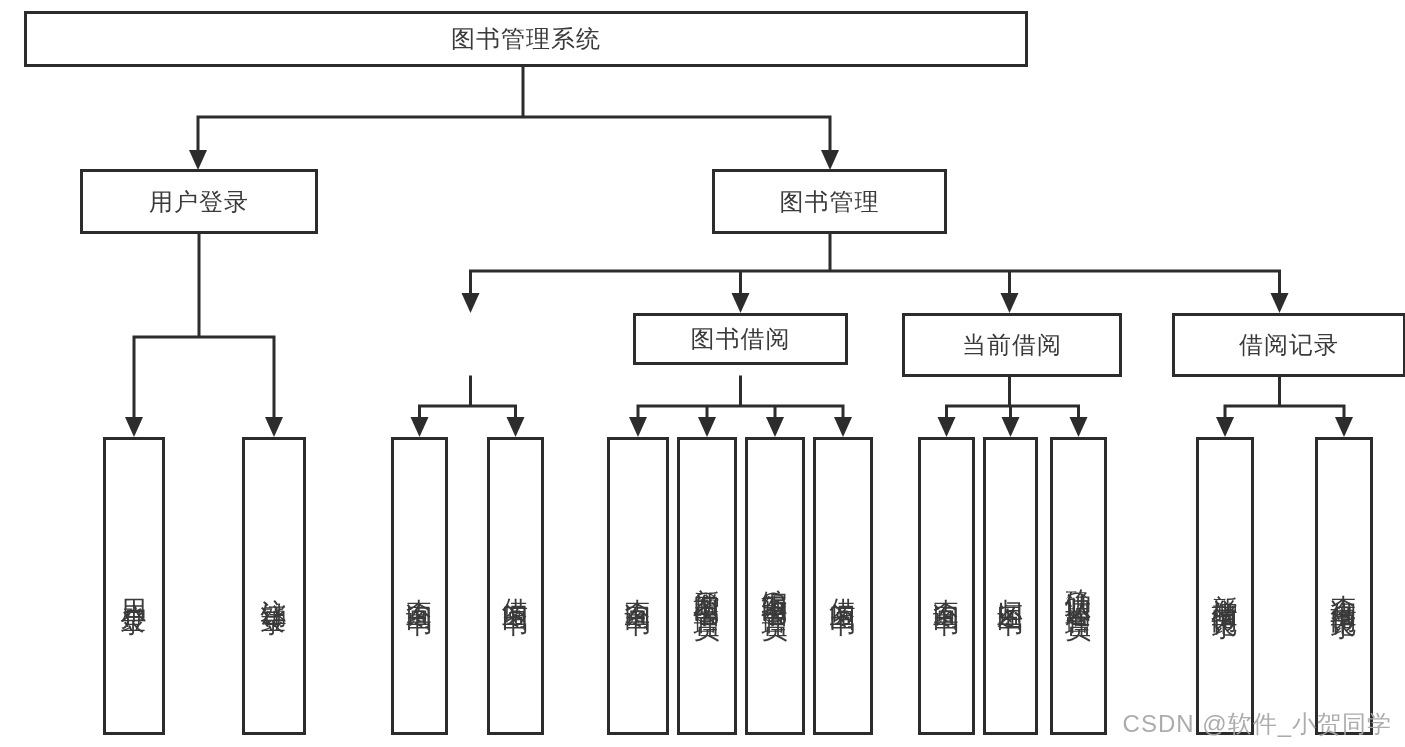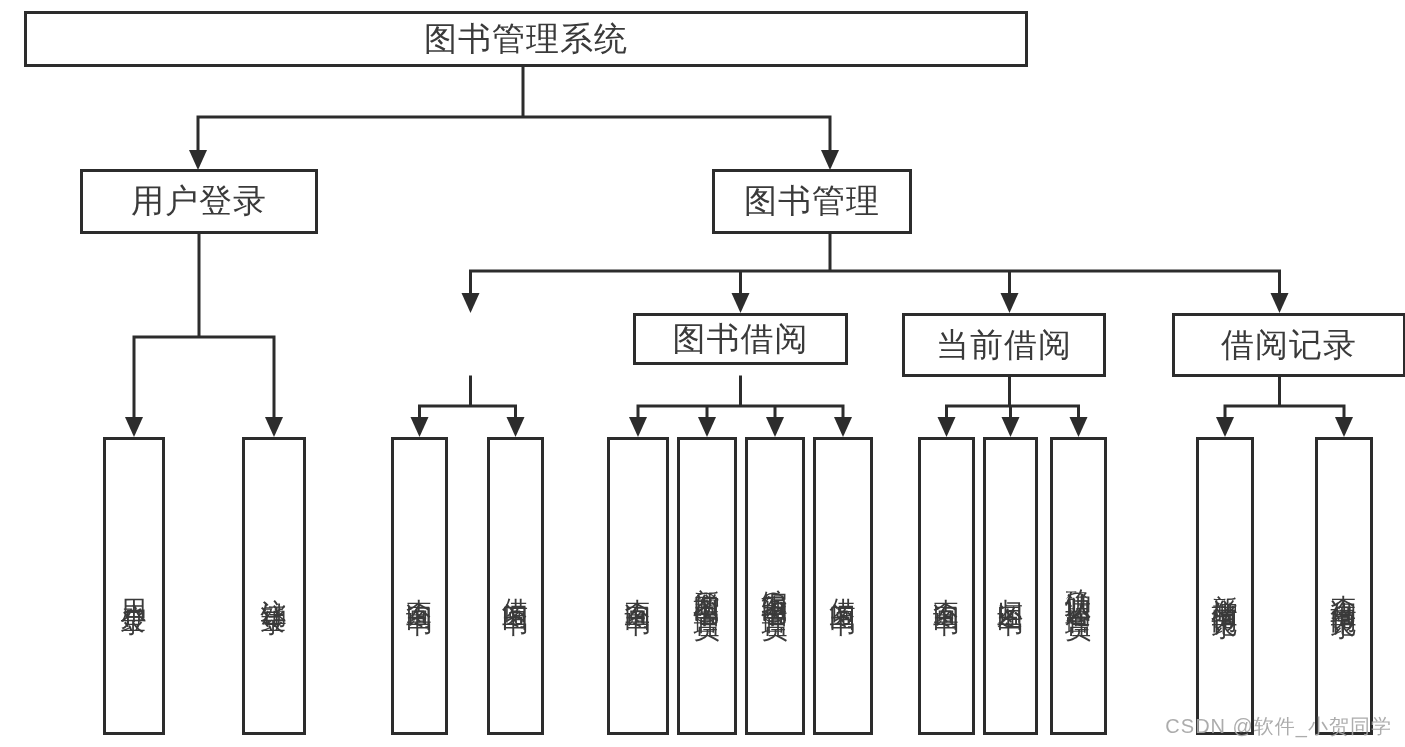--- a/index.html
+++ b/index.html
@@ -7,28 +7,28 @@
     position:relative;width:1405px;height:747px;background:#ffffff;overflow:hidden;
     font-family:"Liberation Sans","DejaVu Sans",sans-serif;
   }
   .wires{position:absolute;left:0;top:0;width:1405px;height:747px;}
   .node{
     position:absolute;box-sizing:border-box;background:#ffffff;
     border:3px solid #2c2c2c;color:#3a3a3a;
     display:flex;align-items:center;justify-content:center;
   }
   .node .lbl{white-space:nowrap;}
-  .h .lbl{font-size:33px;letter-spacing:1px;}
+  .h .lbl{font-size:24px;letter-spacing:1px;}
   .leaf .lbl{
     writing-mode:vertical-rl;text-orientation:mixed;
     font-size:26px;letter-spacing:4px;line-height:1;white-space:normal;
   }
   .watermark{
     position:absolute;right:13px;bottom:7px;
-    font-size:20px;color:#a6a6a6;opacity:.92;letter-spacing:1px;white-space:nowrap;
+    font-size:24px;color:#a6a6a6;opacity:.92;letter-spacing:1px;white-space:nowrap;
   }
 </style>
 </head>
 <body>
 
 <div class="stage">
 
   <svg class="wires" viewBox="0 0 1405 747" xmlns="http://www.w3.org/2000/svg">
     <g stroke="#2c2c2c" stroke-width="3" fill="none" stroke-linecap="square">
       <path d="M523 67 V117 M198 117 H830 M198 117 V151 M830 117 V151"></path>
@@ -62,28 +62,28 @@
     </g>
   </svg>
 
   <div class="node h" style="left:24px;top:11px;width:1004px;height:56px;">
     <span class="lbl">图书管理系统</span>
   </div>
 
   <div class="node h" style="left:80px;top:169px;width:238px;height:65px;">
     <span class="lbl">用户登录</span>
   </div>
-  <div class="node h" style="left:712px;top:169px;width:200px;height:65px;">
+  <div class="node h" style="left:712px;top:169px;width:235px;height:65px;">
     <span class="lbl">图书管理</span>
   </div>
 
   <div class="node h" style="left:633px;top:313px;width:215px;height:52px;">
     <span class="lbl">图书借阅</span>
   </div>
-  <div class="node h" style="left:902px;top:313px;width:204px;height:64px;">
+  <div class="node h" style="left:902px;top:313px;width:220px;height:64px;">
     <span class="lbl">当前借阅</span>
   </div>
   <div class="node h" style="left:1172px;top:313px;width:234px;height:64px;">
     <span class="lbl">借阅记录</span>
   </div>
 
   <div class="node leaf" style="left:103px;top:437px;width:62px;height:298px;">
     <span class="lbl">用户登录</span>
   </div>
   <div class="node leaf" style="left:242px;top:437px;width:64px;height:298px;">

